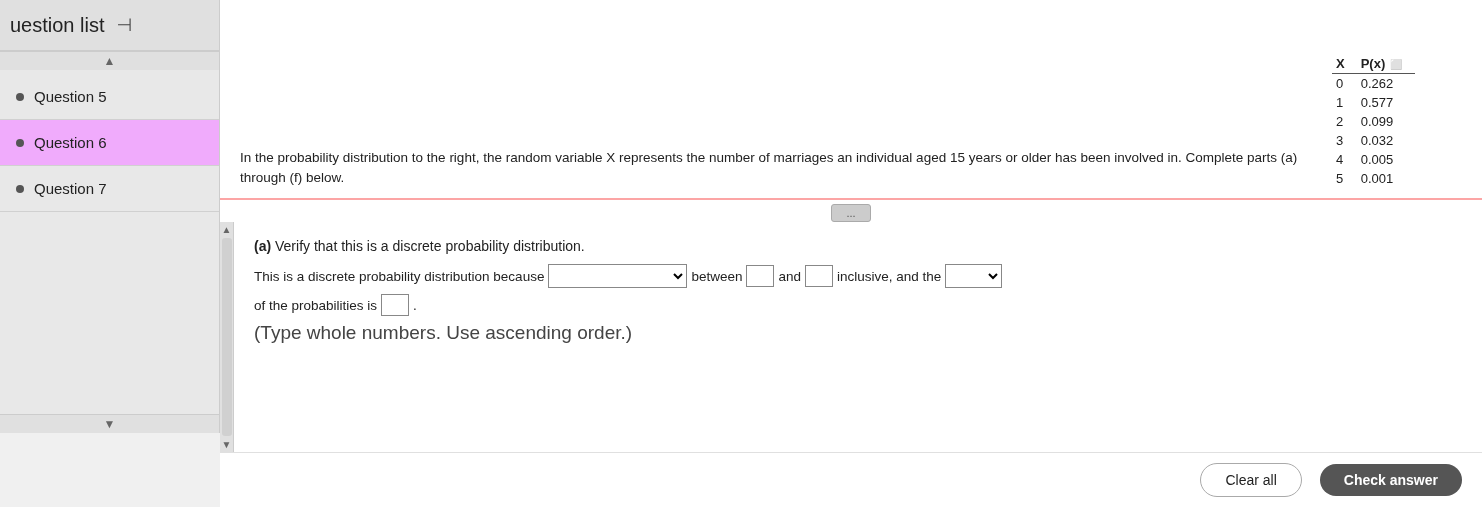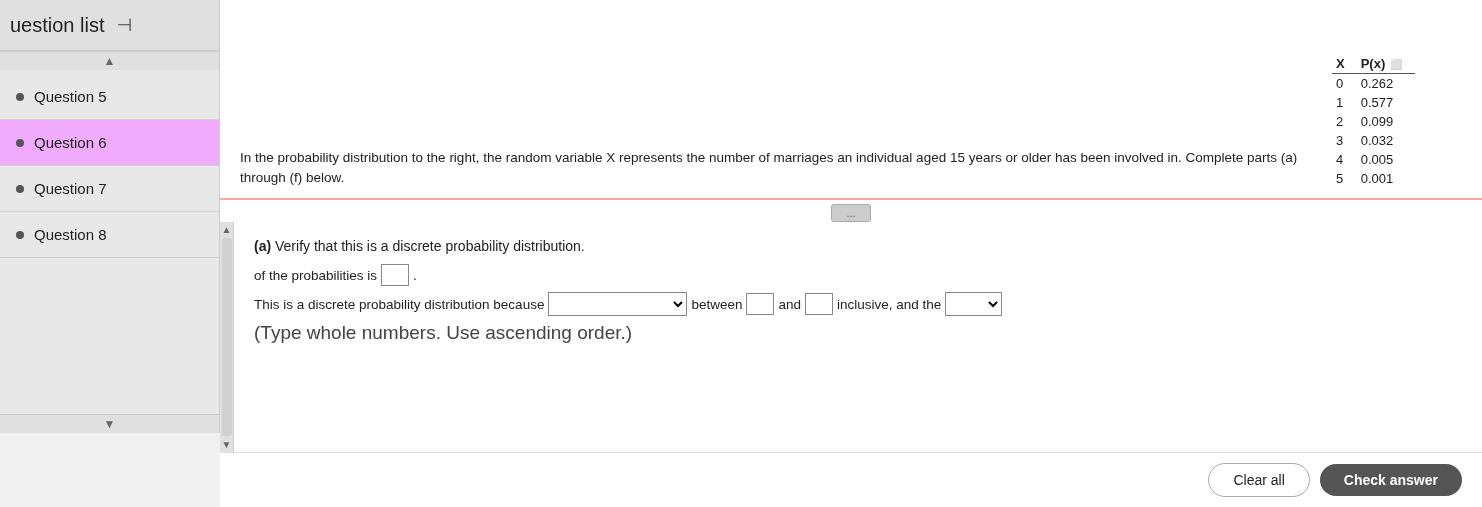--- a/index.html
+++ b/index.html
@@ -216,21 +216,21 @@
       color: #444;
       margin-top: 4px;
     }
 
     
     .bottom-bar {
       display: flex;
       justify-content: flex-end;
       align-items: center;
       padding: 10px 20px;
-      gap: 10px;
+      gap: 18px;
       border-top: 1px solid #e0e0e0;
       background: #fff;
     }
     .btn-clear {
       background: #fff;
       border: 1px solid #aaa;
       border-radius: 20px;
       padding: 8px 24px;
       font-size: 14px;
       cursor: pointer;
@@ -262,24 +262,20 @@
       <span class="dot"></span>
       <span>Question 5</span>
     </div>
     <div class="sidebar-item active">
       <span class="dot"></span>
       <span>Question 6</span>
     </div>
     <div class="sidebar-item">
       <span class="dot"></span>
       <span>Question 7</span>
-    </div>
-    <div class="sidebar-item">
-      <span class="dot"></span>
-      <span>Question 8</span>
     </div>
   </div>
   <div class="scroll-arrow">▼</div>
 </div>
 
 <div class="main-content">
 
   <div class="top-section">
     <div class="problem-text">In the probability distribution to the right, the random variable X represents the number of marriages an individual aged 15 years or older has been involved in. Complete parts (a) through (f) below.</div>
     <div class="prob-table-area">
@@ -337,44 +333,44 @@
     </div>
 
     <div class="answer-section">
 
       <div class="part-label">
         <span>(a)</span>
         <span style="font-weight:normal; ">Verify that this is a discrete probability distribution.</span>
       </div>
 
       <div class="discrete-row">
-        <span>of the probabilities is</span>
-        <input class="inline-input-sm" type="text" value="" style="">
-        <span>.</span>
-      </div>
-
-      <div class="discrete-row">
         <span>This is a discrete probability distribution because</span>
         <select class="dropdown-select">
           <option value=""></option>
           <option value="each">each P(x) is between</option>
           <option value="sum">the sum of P(x) is</option>
         </select>
         <span>between</span>
         <input class="inline-input-sm" type="text" value="" style="">
         <span>and</span>
         <input class="inline-input-sm" type="text" value="" style="">
         <span>inclusive, and the</span>
         <select class="dropdown-select">
           <option value=""></option>
           <option value="sum">sum</option>
           <option value="mean">mean</option>
         </select>
       </div>
 
+      <div class="discrete-row">
+        <span>of the probabilities is</span>
+        <input class="inline-input-sm" type="text" value="" style="">
+        <span>.</span>
+      </div>
+
       <div class="prob-note">(Type whole numbers. Use ascending order.)</div>
     </div>
   </div>
 
   <div class="bottom-bar">
     <button class="btn-clear">Clear all</button>
     <button class="btn-check">Check answer</button>
   </div>
 
 </div>

